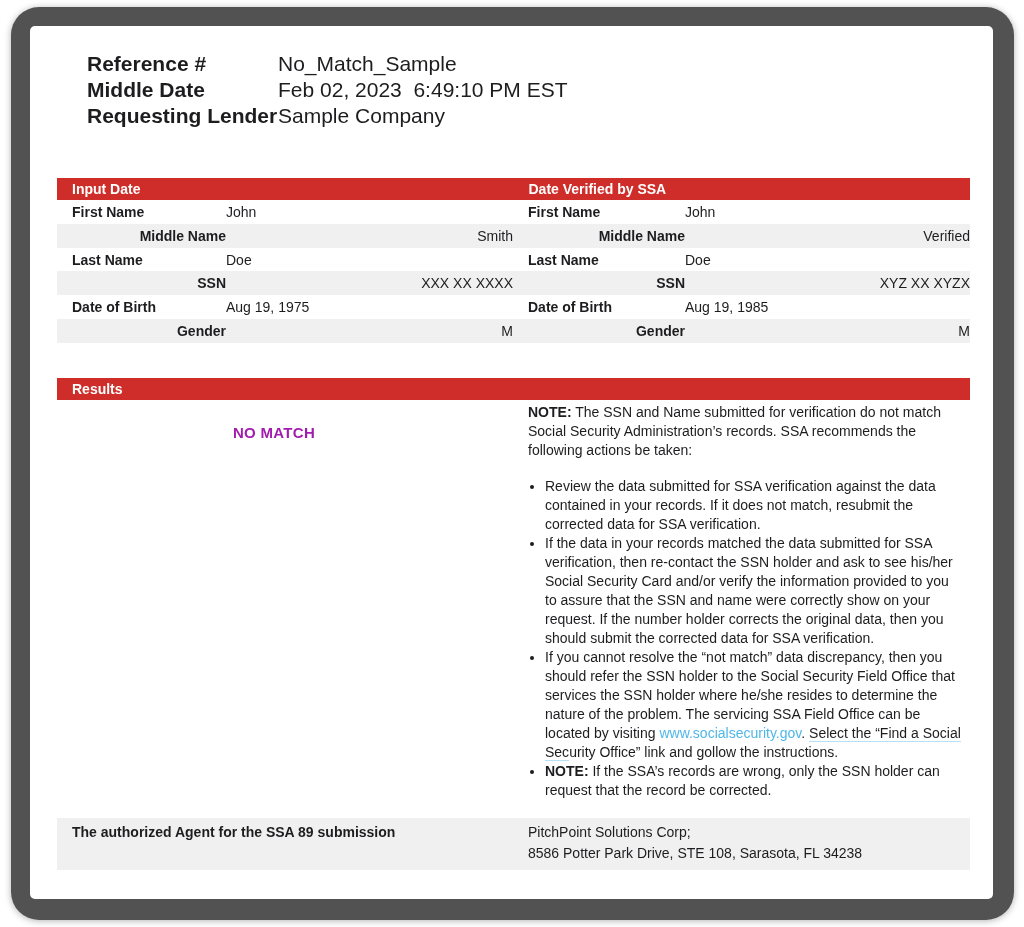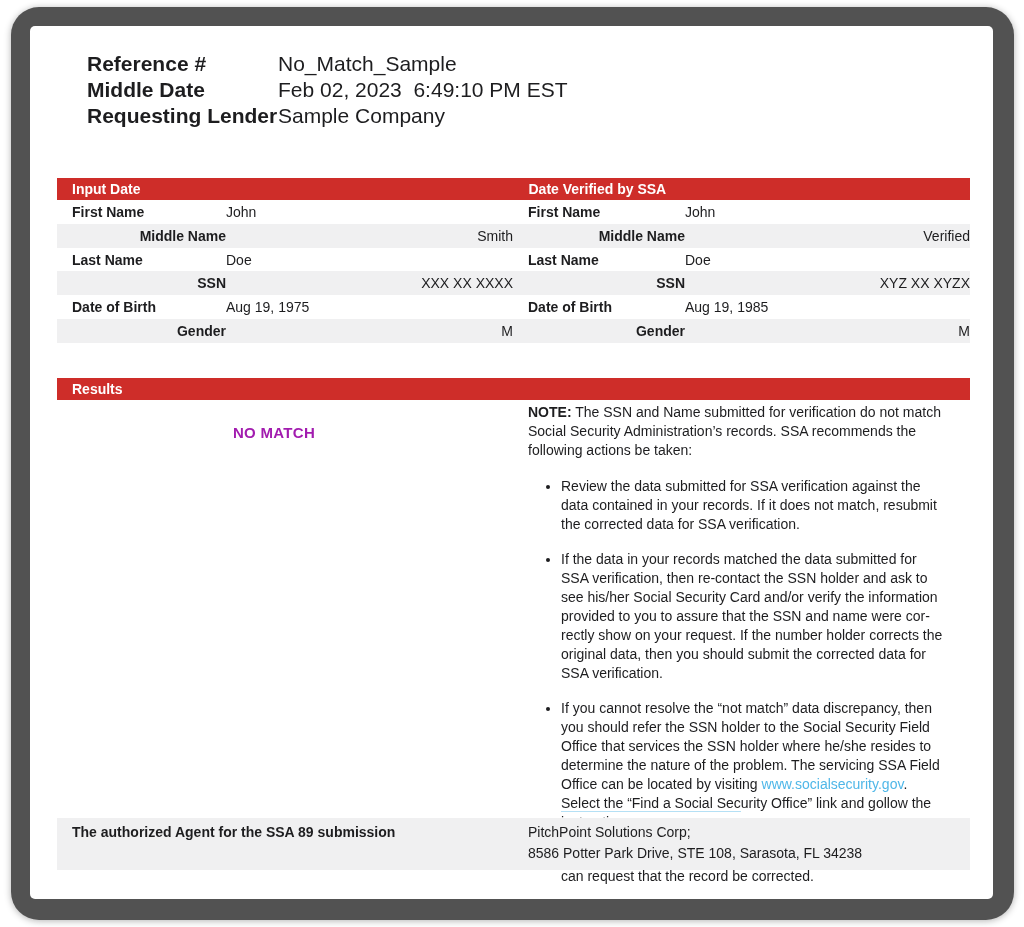--- a/index.html
+++ b/index.html
@@ -37,21 +37,21 @@
   .res-bar { left:57px; top:378px; width:913px; height:22px; background:#ce2d29;
              color:#fff; font-size:14px; font-weight:600;
              display:flex; align-items:center; padding-left:15px; }
   .no-match { left:57px; top:424px; width:434px; text-align:center;
               color:#a21caf; font-size:15px; font-weight:700; letter-spacing:.3px; }
 
   .note-col { left:528px; top:403px; width:435px; font-size:14px; line-height:19px; }
   .note-col p { margin:0 0 17px 0; }
   .note-col b { font-weight:700; }
   .note-col ul { list-style:disc; padding-left:17px; }
-  .note-col li { margin:16px; }
+  .note-col li { margin:0; }
   .link { color:#4fb7e8; text-decoration:none; }
   .u-blue { border-bottom:1px solid #b5e0f5; }
 
   
   .foot { left:57px; top:818px; width:913px; min-height:49px; background:#f0f0f1;
           display:grid; grid-template-columns:456px 457px; padding:4px 0 6px 0;
           font-size:14px; line-height:21px; }
   .foot-label { padding-left:15px; font-weight:700; width:345px; }
   .foot-value { padding-left:15px; }
 </style>

